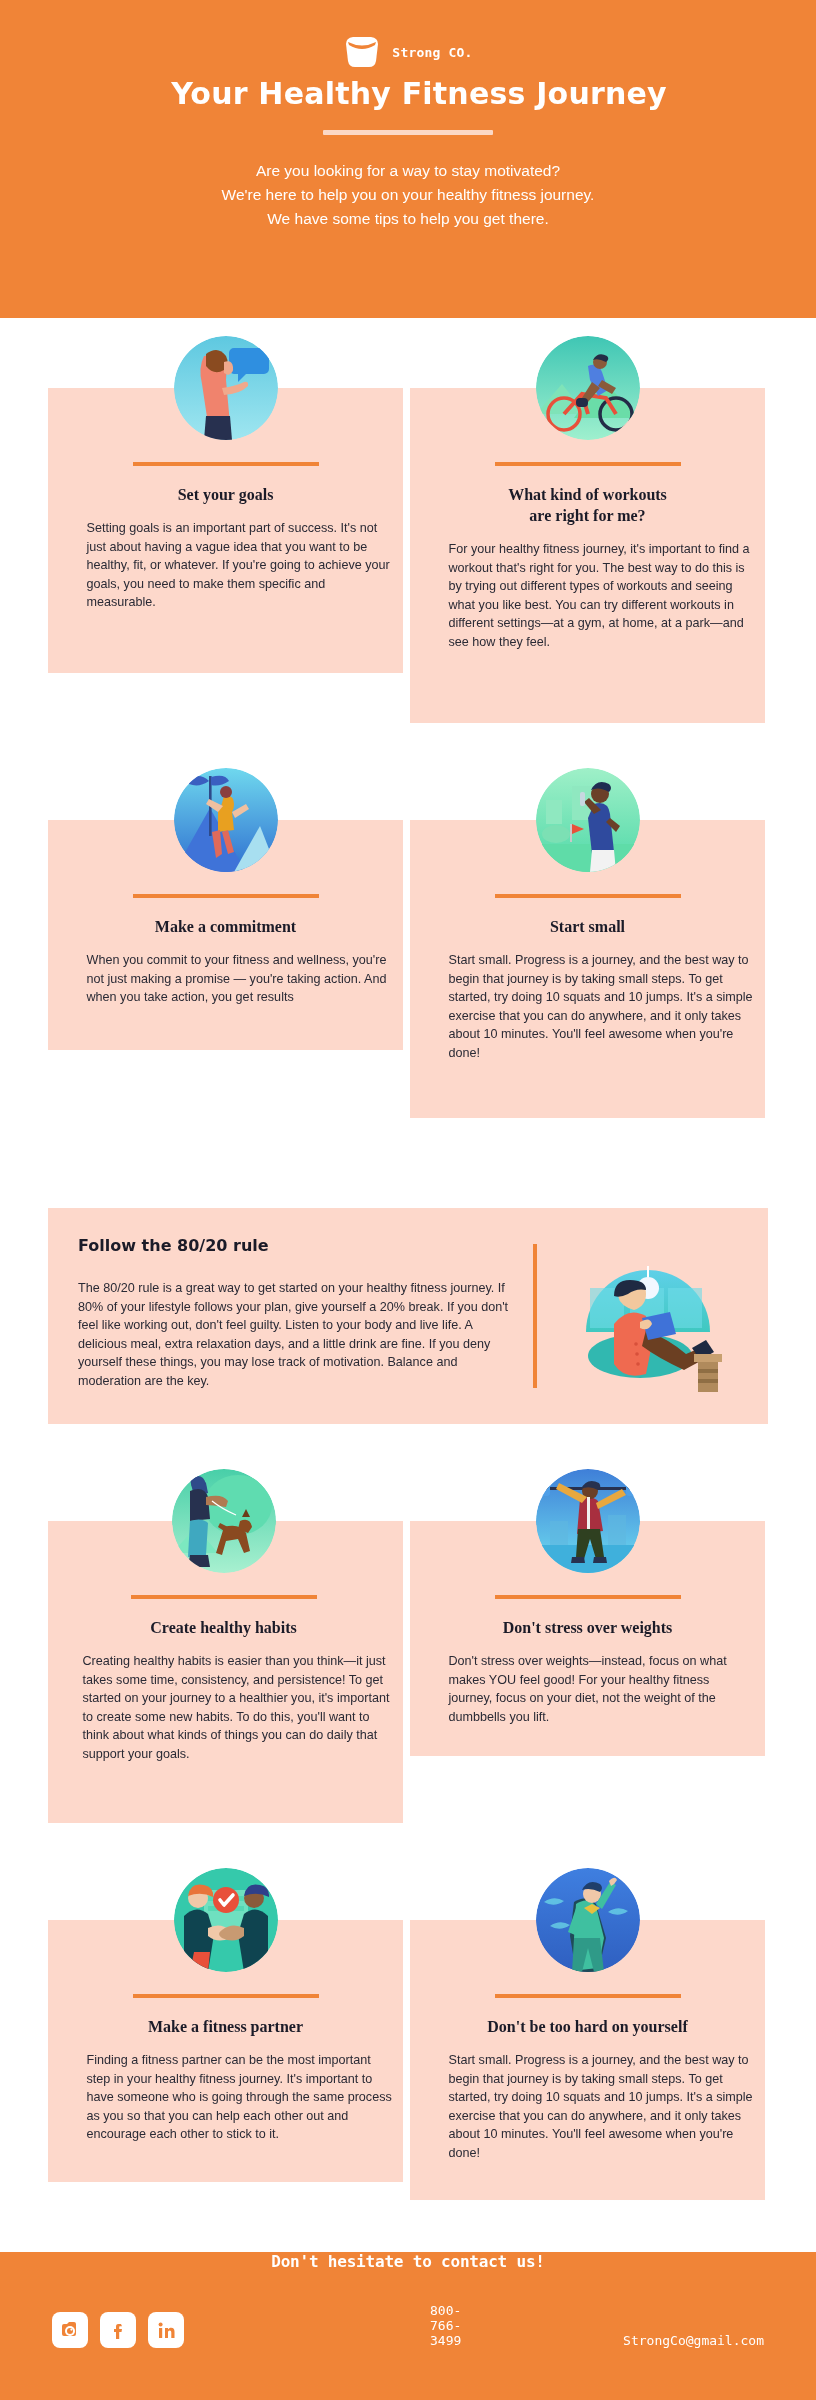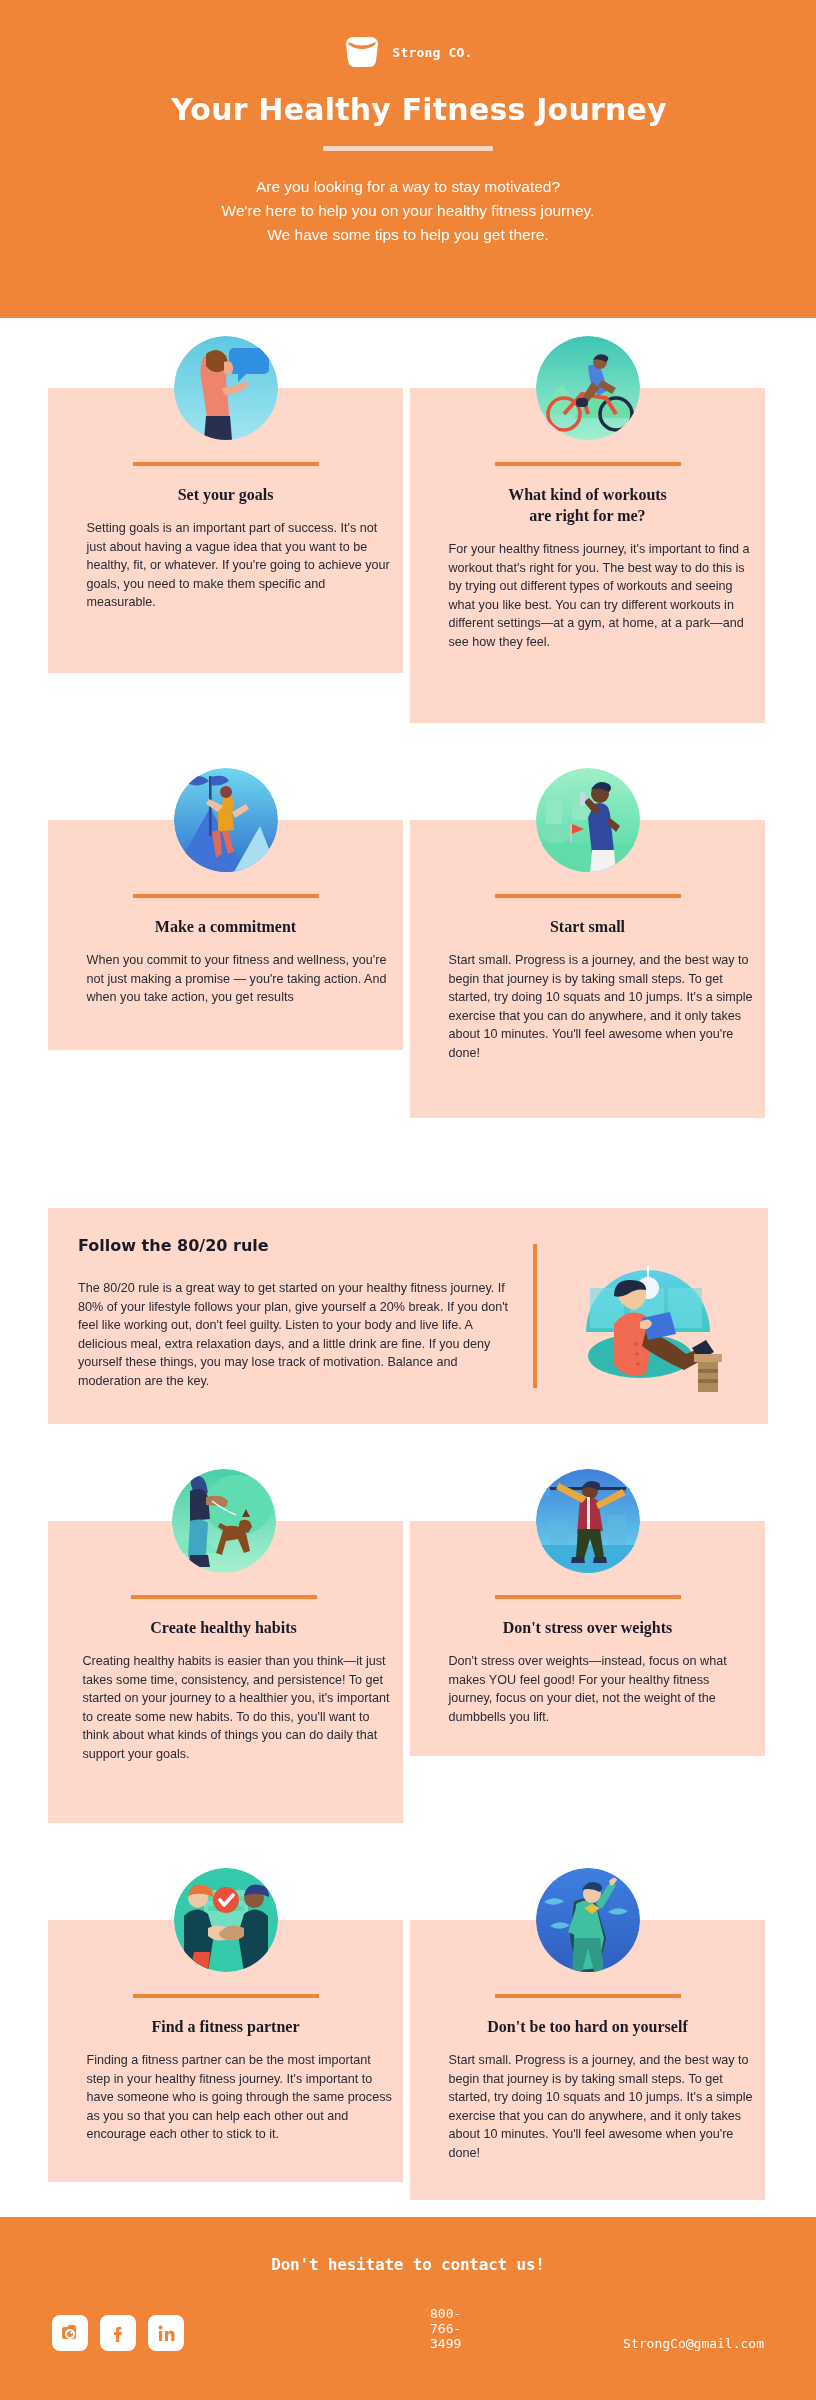--- a/index.html
+++ b/index.html
@@ -31,21 +31,21 @@
     font-size: 13px;
     font-weight: 700;
     letter-spacing: .2px;
     font-family: "DejaVu Sans Mono", monospace;
   }
   .main-title {
     color: #ffffff;
     font-size: 30px;
     font-weight: 700;
     letter-spacing: .2px;
-    margin-top: 22px;
+    margin-top: 6px;
     font-family: "DejaVu Sans", sans-serif;
     padding-left: 22px;
   }
   .title-rule {
     width: 170px;
     height: 5px;
     background: #fbd8c6;
     margin: 19px auto 0 auto;
     border-radius: 1px;
   }
@@ -146,23 +146,22 @@
     padding-left: 16px;
   }
   .wide-illus { width: 160px; height: 160px; }
 
   
   .footer {
     position: absolute;
     left: 0;
     bottom: 0;
     width: 816px;
-    height: 183px;
+    height: 148px;
     background: #f08437;
-    padding-top: 38px;
   }
   .footer-title {
     text-align: center;
     color: #ffffff;
     font-size: 16px;
     font-weight: 700;
     font-family: "DejaVu Sans Mono", monospace;
     letter-spacing: -.2px;
   }
   .footer-row {
@@ -467,21 +466,21 @@
           <path d="M14 28 q2 -14 16 -11 q10 2 9 12 q-12 -6 -25 -1z" fill="#e8743a"></path>
           <path d="M20 84 h16 l-2 20 h-18z" fill="#e8503a"></path>
           <path d="M94 48 q-12 -12 -24 -2 l-6 20 6 38 h24z" fill="#0f4450"></path>
           <circle cx="80" cy="30" r="10" fill="#8a5a3a"></circle>
           <path d="M70 28 q2 -14 16 -11 q10 2 9 12 q-12 -6 -25 -1z" fill="#2f3f8a"></path>
           <path d="M34 60 q12 -6 22 2 q6 4 0 8 q-12 6 -22 -2z" fill="#f0c8a8"></path>
           <path d="M70 60 q-12 -6 -22 2 q-6 4 0 8 q12 6 22 -2z" fill="#c89a72"></path>
         </svg>
       </div>
       <div class="card-rule"></div>
-      <div class="card-title">Find a fitness partner</div>
+      <div class="card-title">Make a fitness partner</div>
       <div class="card-body">Finding a fitness partner can be the most important step in your healthy fitness journey. It's important to have someone who is going through the same process as you so that you can help each other out and encourage each other to stick to it.</div>
     </div>
 
     <div class="card" style="min-height:280px;">
       <div class="card-illus">
         <svg viewBox="0 0 104 104">
           <defs>
               <linearGradient id="g8" x1="0" y1="0" x2="0" y2="1">
             <stop offset="0" stop-color="#3f7fe0"></stop>
                 <stop offset="1" stop-color="#2f5fc0"></stop>

